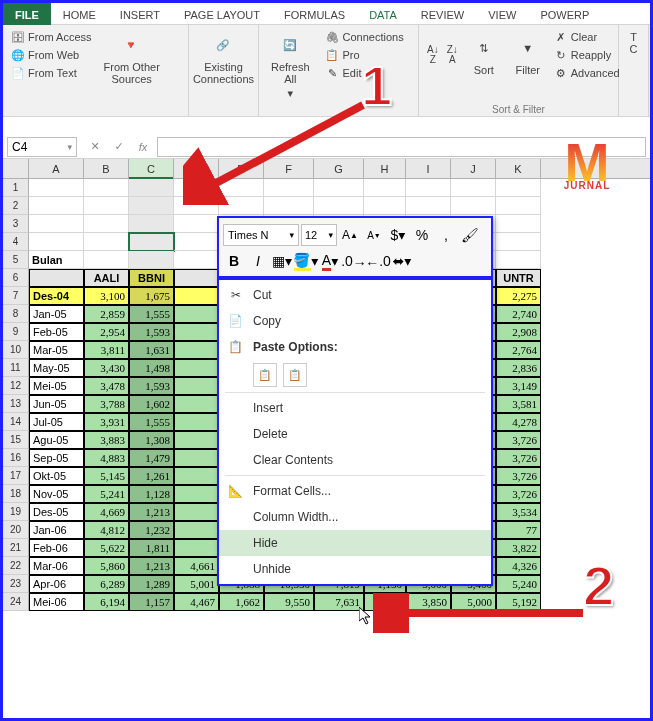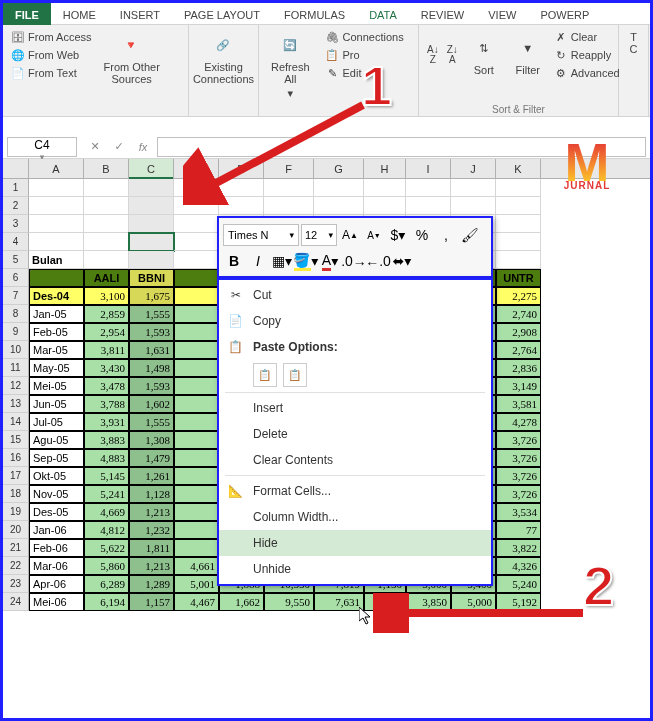--- a/index.html
+++ b/index.html
@@ -17,21 +17,21 @@
 .ribbon-group-label { position: absolute; bottom: 1px; left: 0; right: 0; text-align: center; font-size: 10px; color: #777; }
 .rb-vert { display: flex; flex-direction: column; gap: 2px; }
 .rb-item { display: flex; align-items: center; gap: 3px; font-size: 11px; color: #444; padding: 1px 2px; white-space: nowrap; }
 .rb-icon { width: 14px; height: 14px; display: inline-flex; align-items: center; justify-content: center; }
 .rb-big { display: flex; flex-direction: column; align-items: center; justify-content: center; gap: 2px; padding: 2px 6px; font-size: 11px; color: #444; text-align: center; line-height: 1.1; }
 .rb-big-icon { width: 28px; height: 28px; display: flex; align-items: center; justify-content: center; }
 .rb-row { display: flex; gap: 4px; }
 
 
 .name-fx-row { height: 24px; display: flex; align-items: center; border-bottom: 1px solid #d4d4d4; background: #fff; margin-top: 18px; }
-.name-box { width: 70px; height: 20px; border: 1px solid #c0c0c0; margin-left: 4px; padding: 0 4px; font-size: 12px; display: flex; align-items: center; justify-content: space-between; flex-direction: column; }
+.name-box { width: 70px; height: 20px; border: 1px solid #c0c0c0; margin-left: 4px; padding: 0 4px; font-size: 12px; display: flex; align-items: center; justify-content: space-between; }
 .fx-btns { display: flex; gap: 4px; margin-left: 8px; }
 .fx-btn { width: 20px; height: 20px; display: flex; align-items: center; justify-content: center; color: #888; }
 .fx-input { flex: 1; height: 20px; border: 1px solid #c0c0c0; margin-left: 4px; margin-right: 4px; padding: 0 4px; }
 
 
 .col-headers { height: 20px; display: flex; background: #e8e8e8; border-bottom: 1px solid #b0b0b0; }
 .rowhead-spacer { width: 26px; border-right: 1px solid #b0b0b0; background: #e8e8e8; }
 .col-head { border-right: 1px solid #b0b0b0; display: flex; align-items: center; justify-content: center; font-size: 11px; color: #333; background: #e8e8e8; position: relative; }
 .col-head.sel { background: #d4ead4; }
 .col-head.sel::after { content: ""; position: absolute; bottom: -1px; left: 0; right: 0; height: 2px; background: #217346; }
@@ -45,21 +45,21 @@
 .cell.num { justify-content: flex-end; font-family: "Times New Roman", serif; }
 .cell.bgyellow { background: #ffff66; }
 .cell.bggreen { background: #a8e0a8; }
 .cell.bold { font-weight: bold; }
 .cell.border-thick { border: 1px solid #000; }
 .cell.colsel { background: #e8e8e8; }
 .cell.colsel.bgyellow { background: #d8d858; }
 .cell.colsel.bggreen { background: #8ec08e; }
 
 .data-row .cell { border: 1px solid #000; }
-.hdr-row .cell { border: 1px solid #000; font-weight: bold; background: #4d7c0f; justify-content: center; }
+.hdr-row .cell { border: 1px solid #000; font-weight: bold; background: #e5e5e5; justify-content: center; }
 .selcell { outline: 2px solid #217346; outline-offset: -1px; }
 
 
 .mini-toolbar { position: absolute; left: 214px; top: 213px; width: 276px; height: 62px; background: #f7f7f7; border: 2px solid #2020ff; padding: 4px; box-shadow: 2px 2px 6px rgba(0,0,0,.3); z-index: 30; }
 .mini-row { display: flex; align-items: center; gap: 2px; height: 26px; }
 .mini-fontbox { width: 76px; height: 22px; border: 1px solid #c0c0c0; font-size: 11px; padding: 0 4px; display: flex; align-items: center; justify-content: space-between; background: #fff; }
 .mini-sizebox { width: 36px; height: 22px; border: 1px solid #c0c0c0; font-size: 11px; padding: 0 3px; display: flex; align-items: center; justify-content: space-between; background: #fff; }
 .mini-btn { width: 22px; height: 22px; display: flex; align-items: center; justify-content: center; font-size: 14px; border: 1px solid transparent; }
 
 .ctx-menu { position: absolute; left: 214px; top: 275px; width: 276px; background: #fff; border: 2px solid #2020ff; box-shadow: 2px 2px 6px rgba(0,0,0,.3); padding: 2px 0; z-index: 30; }

